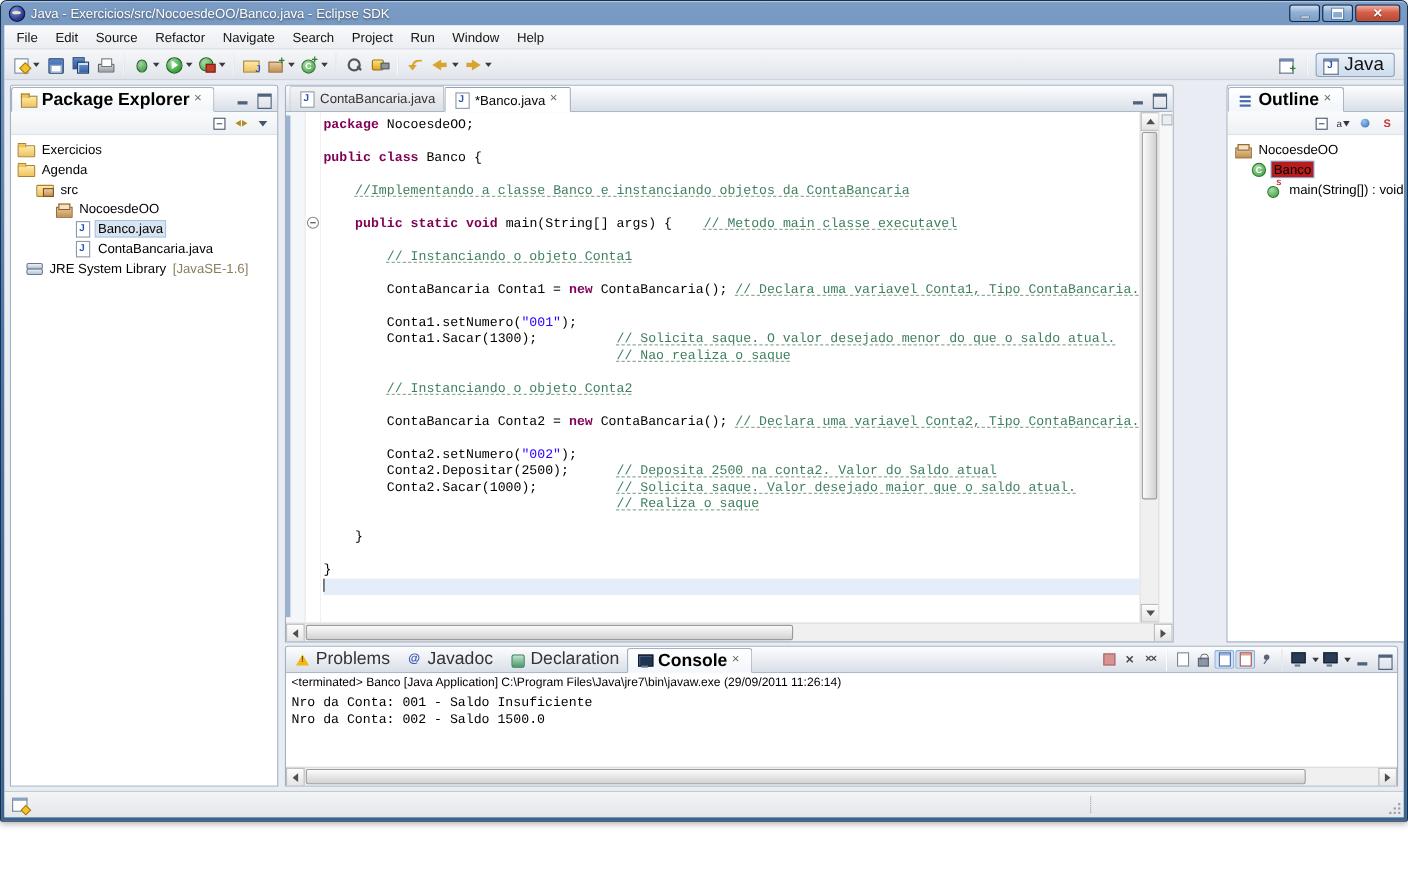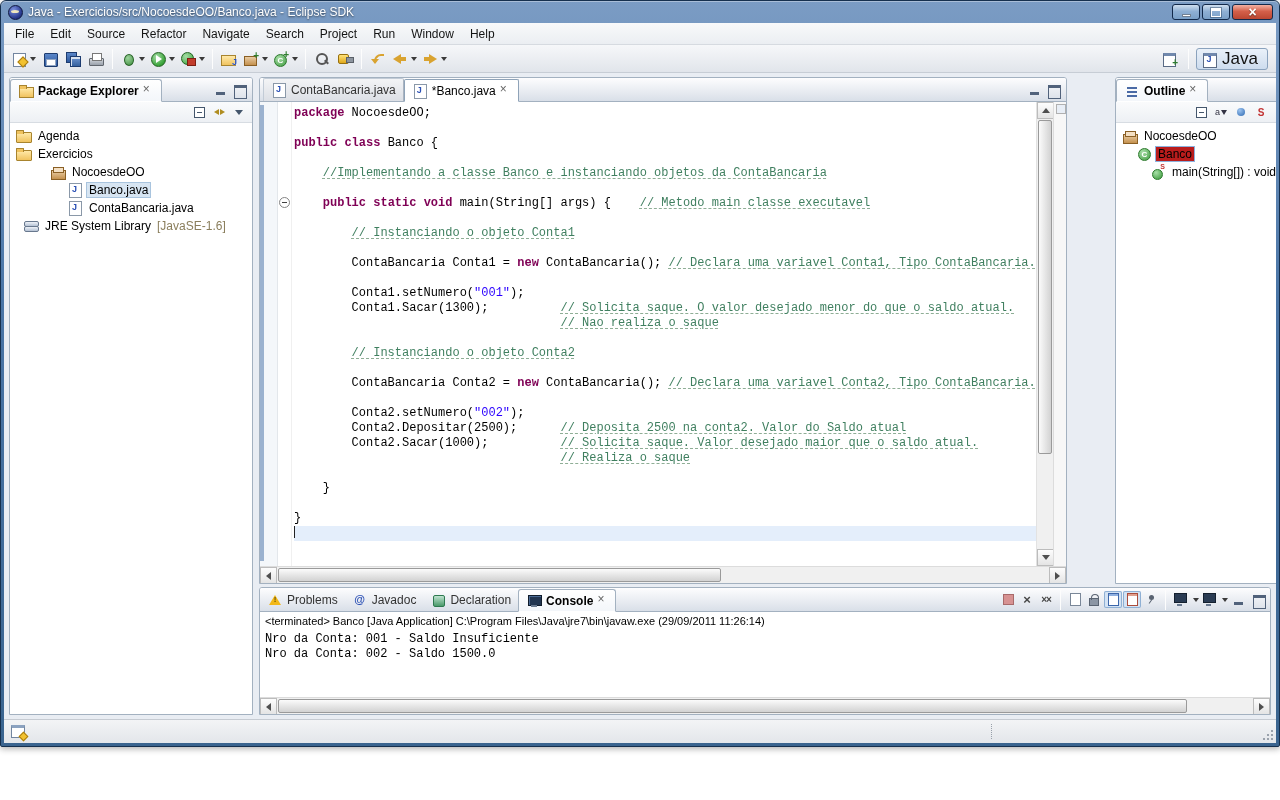--- a/index.html
+++ b/index.html
@@ -75,21 +75,21 @@
 
   
   .main { flex: 1; position: relative; background: #e9edf3; min-height: 0; }
   .panel { position: absolute; background: #fff; border: 1px solid #a3b1c0; border-radius: 3px 3px 0 0; display: flex; flex-direction: column; overflow: hidden; }
   #pe { left: 5px; top: 4px; width: 244px; bottom: 4px; }
   #editor { left: 255px; top: 4px; width: 808px; height: 507px; }
   #outline { left: 1069px; top: 4px; width: 200px; height: 507px; margin-left: 42px; }
   #console { left: 255px; top: 514px; right: 5px; bottom: 4px; }
 
   .vtabs { height: 24px; background: linear-gradient(#fdfdfe, #d9dfe8); border-bottom: 1px solid #a3b1c0; display: flex; align-items: flex-end; flex: none; }
-  .vtab { height: 23px; display: flex; align-items: center; gap: 4px; padding: 0 7px; font-size: 12px; color: #333; white-space: nowrap; }
+  .vtab { height: 23px; display: flex; align-items: center; gap: 4px; padding: 0 7px; font-size: 16px; color: #333; white-space: nowrap; }
   .vtab.active { background: linear-gradient(#ffffff, #f3f6fa); border: 1px solid #a3b1c0; border-bottom-color: #fff; border-radius: 3px 3px 0 0; margin-bottom: -1px; font-weight: bold; color: #000; }
   .xbtn { width: 11px; height: 11px; position: relative; }
   .xbtn::before { content: "×"; position: absolute; left: 0; top: -3px; font-size: 12px; font-weight: normal; color: #666; }
   .panelbtns { margin-left: auto; display: flex; align-items: center; align-self: center; padding-right: 3px; }
   .pbtn { width: 19px; height: 16px; position: relative; }
   .pbtn-min::before { content: ""; position: absolute; left: 5px; top: 10px; width: 9px; height: 3px; background: #51627b; }
   .pbtn-max::before { content: ""; position: absolute; left: 4px; top: 3px; width: 11px; height: 10px; border: 1px solid #51627b; border-top-width: 3px; }
   .vtoolbar { height: 21px; background: linear-gradient(#fafbfc, #edf0f4); border-bottom: 1px solid #d7dce2; display: flex; align-items: center; justify-content: flex-end; padding: 0 4px; gap: 2px; flex: none; }
   .vico { width: 18px; height: 17px; position: relative; display: flex; align-items: center; justify-content: center; border-radius: 2px; }
   .vico.pressed { background: #d4e3f4; box-shadow: 0 0 0 1px #8fb0d4 inset; }
@@ -321,25 +321,29 @@
             </div>
           </div>
           <div class="vtoolbar">
             <div class="vico vi-collapse"></div>
             <div class="vico vi-link"></div>
             <div class="vico vi-menu"></div>
           </div>
           <div class="tree">
               <div class="tree-row" style="padding-left: 6px;">
                 <span class="ico ico-java-project"></span>
-                <span class="tlabel">Agenda</span>
+                <span class="tlabel">Exercicios</span>
               </div>
               <div class="tree-row" style="padding-left: 6px;">
                 <span class="ico ico-java-project"></span>
-                <span class="tlabel">Exercicios</span>
+                <span class="tlabel">Agenda</span>
+              </div>
+              <div class="tree-row" style="padding-left: 23px;">
+                <span class="ico ico-source-folder"></span>
+                <span class="tlabel">src</span>
               </div>
               <div class="tree-row" style="padding-left: 40px;">
                 <span class="ico ico-package"></span>
                 <span class="tlabel">NocoesdeOO</span>
               </div>
               <div class="tree-row sel" style="padding-left: 57px;">
                 <span class="ico ico-java-file"></span>
                 <span class="tlabel">Banco.java</span>
               </div>
               <div class="tree-row" style="padding-left: 57px;">

